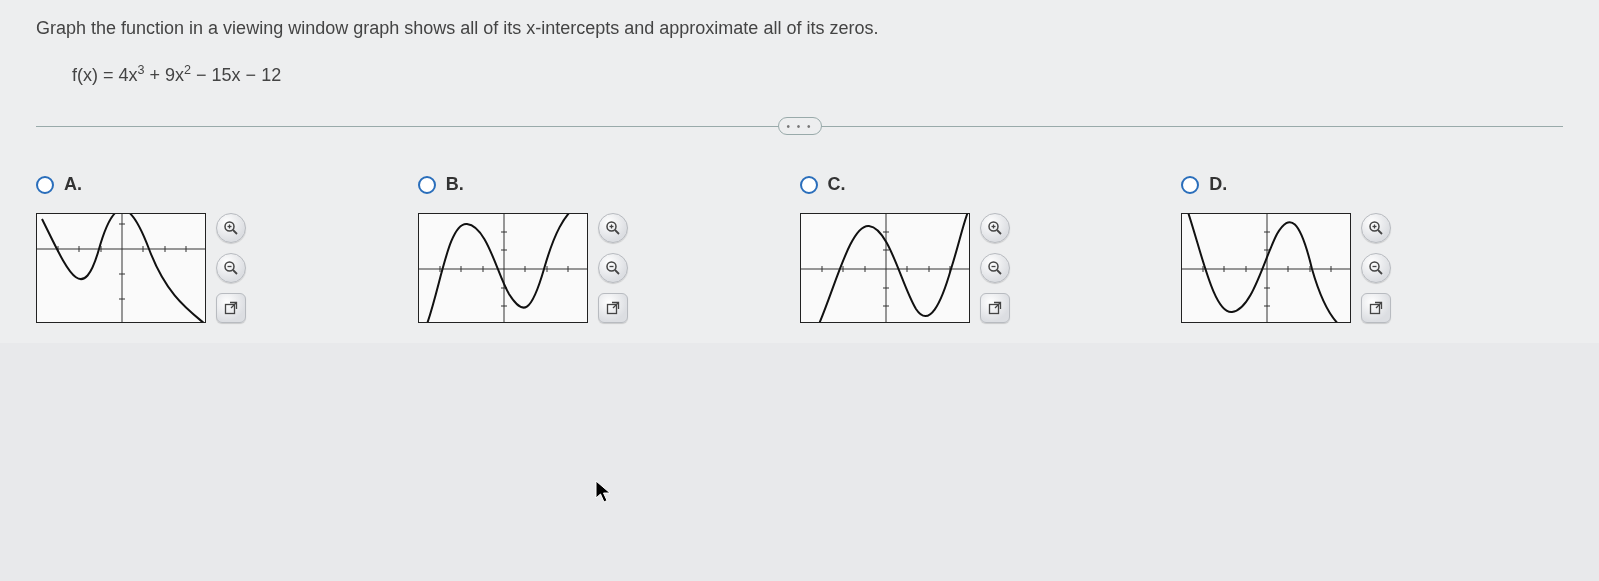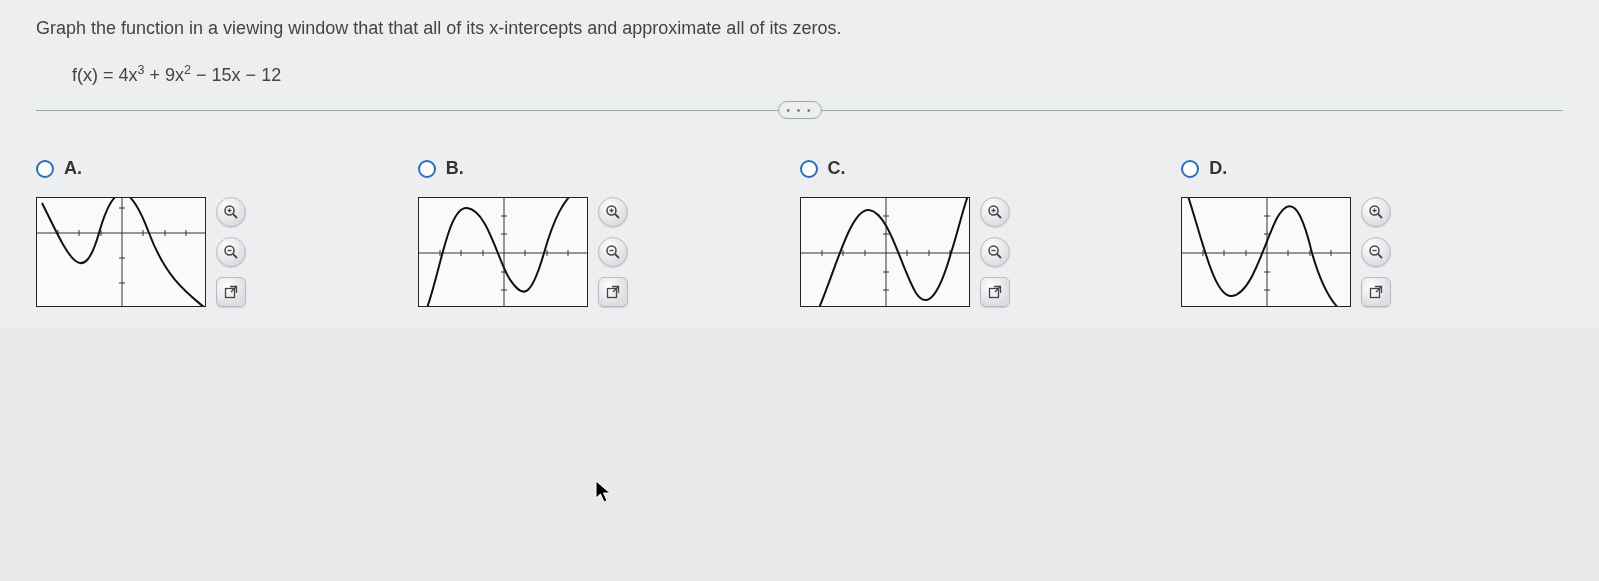--- a/index.html
+++ b/index.html
@@ -19,21 +19,21 @@
   }
   .question-text {
     font-size: 18px;
     color: #444;
     margin-bottom: 24px;
   }
   .formula {
     font-size: 18px;
     color: #444;
     margin-left: 36px;
-    margin-bottom: 12px;
+    margin-bottom: 28px;
   }
   .sup { font-size: 0.7em; vertical-align: super; }
   .divider-row {
     position: relative;
     height: 24px;
     margin-bottom: 36px;
   }
   .divider-line {
     position: absolute;
     top: 12px;
@@ -134,21 +134,21 @@
     left: 595px;
     top: 480px;
     pointer-events: none;
   }
 </style>
 </head>
 <body>
 
 <div class="container">
 
-  <div class="question-text">Graph the function in a viewing window that that all of its x-intercepts and approximate all of its zeros.</div>
+  <div class="question-text">Graph the function in a viewing window graph shows all of its x-intercepts and approximate all of its zeros.</div>
 
   <div class="formula">f(x) = 4x<span class="sup">3</span> + 9x<span class="sup">2</span> − 15x − 12</div>
 
   <div class="divider-row">
     <div class="divider-line"></div>
     <div class="divider-pill">• • •</div>
   </div>
 
 
   <div class="options-row">

